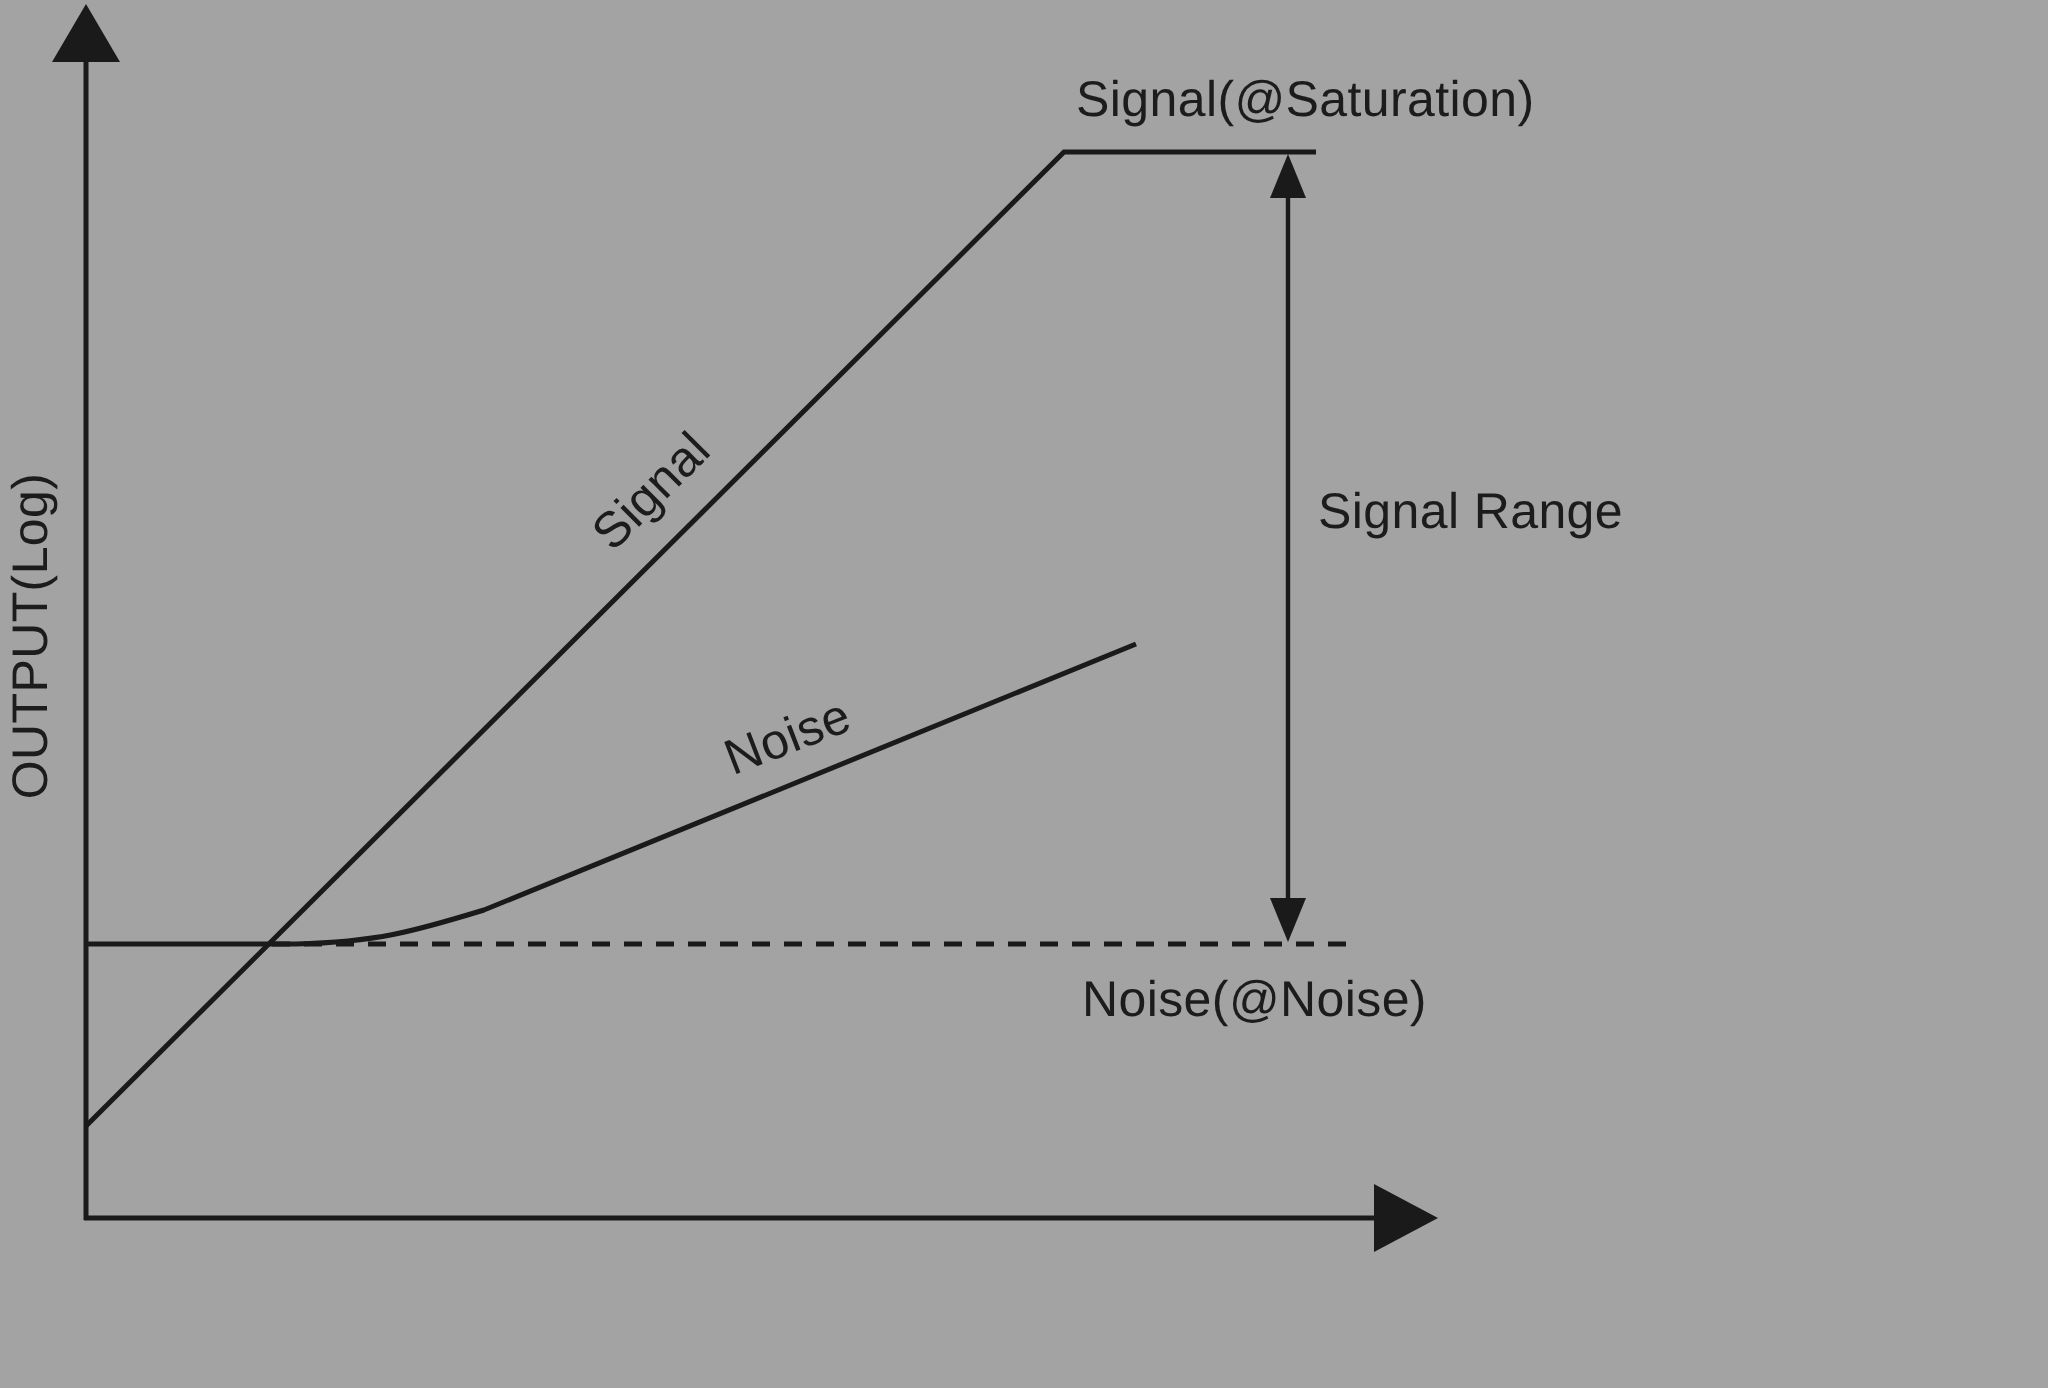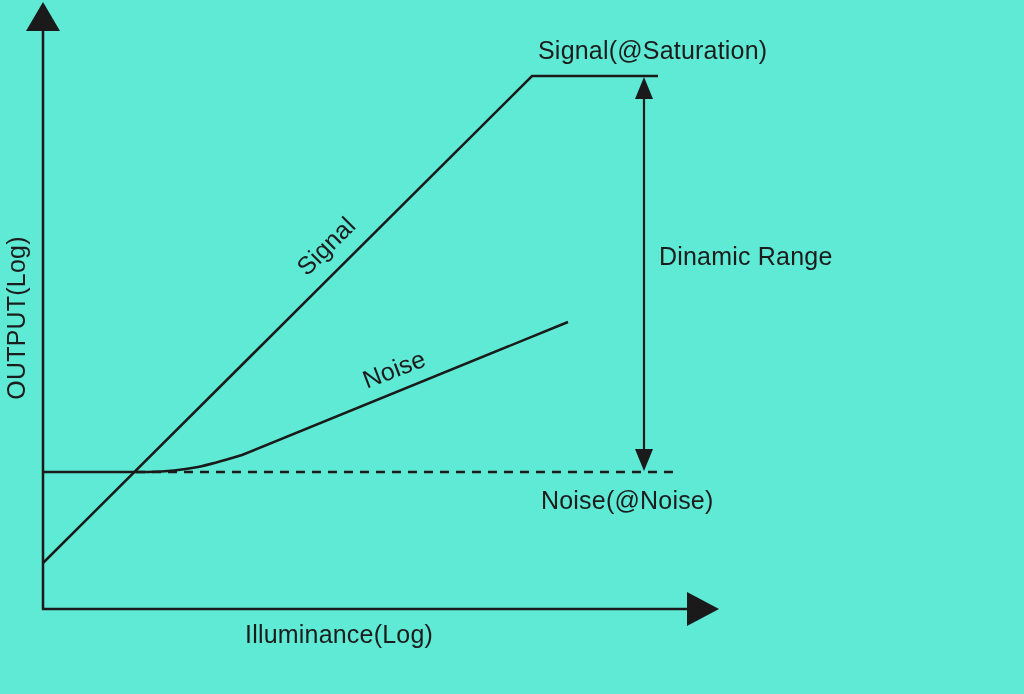--- a/index.html
+++ b/index.html
@@ -4,21 +4,21 @@
 <style>
   html, body {
     margin: 0;
     padding: 0;
     background: #ffffff;
   }
   .canvas {
     position: relative;
     width: 1024px;
     height: 694px;
-    background: #5eead4;
+    background: #a3a3a3;
     overflow: hidden;
     font-family: "Liberation Sans", sans-serif;
   }
   .plot-svg {
     position: absolute;
     left: 0;
     top: 0;
   }
   .lbl {
     position: absolute;
@@ -70,25 +70,24 @@
     <g fill="#1a1a1a" stroke="none">
       <polygon points="43,2 26,31 60,31"></polygon>
       <polygon points="719,609 687,592 687,626"></polygon>
       <polygon points="644,77 635,99 653,99"></polygon>
       <polygon points="644,471 635,449 653,449"></polygon>
     </g>
   </svg>
 
   <div class="lbl lbl-saturation">Signal(@Saturation)</div>
 
-  <div class="lbl lbl-dynrange">Dinamic Range</div>
+  <div class="lbl lbl-dynrange">Signal Range</div>
 
   <div class="lbl lbl-noisedark">Noise(@Noise)</div>
 
   <div class="lbl lbl-signal">Signal</div>
 
   <div class="lbl lbl-noise">Noise</div>
 
-  <div class="lbl lbl-xaxis">Illuminance(Log)</div>
 
   <div class="lbl lbl-yaxis">OUTPUT(Log)</div>
 
 </div>
 
 </body></html>

